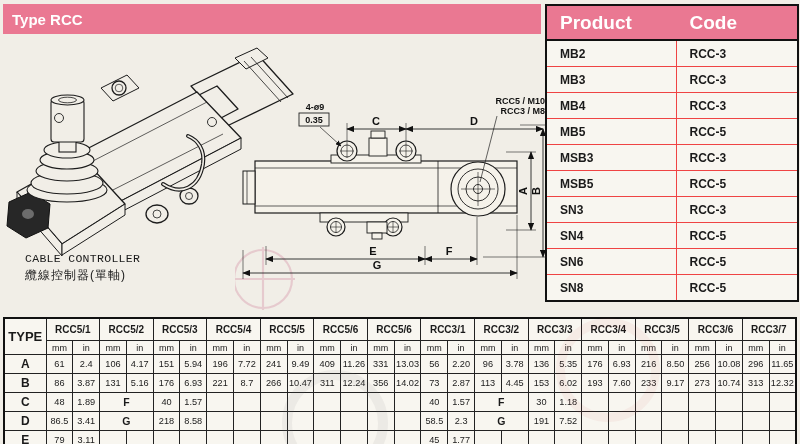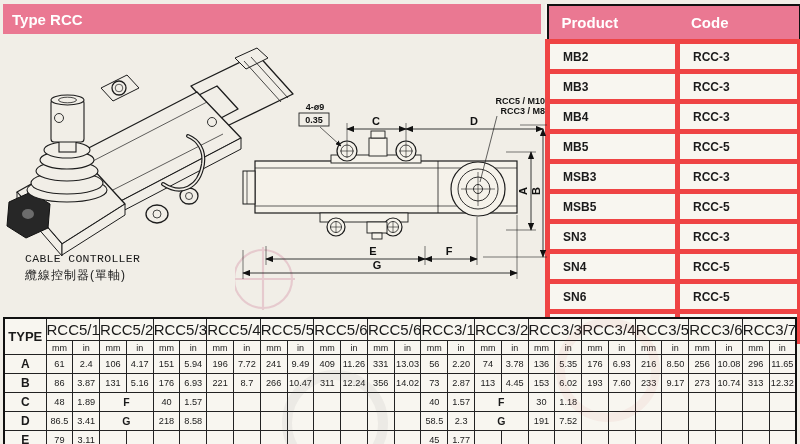--- a/index.html
+++ b/index.html
@@ -6,28 +6,28 @@
   .page{position:relative;width:800px;height:444px;background:#f1eee7;font-family:"Liberation Sans",sans-serif;color:#1a1a1a;overflow:hidden;}
 
   
   .header-bar{position:absolute;left:3px;top:4px;width:538px;height:30px;background:#ea7892;color:#fff;display:flex;align-items:center;}
   .type-label{font-weight:bold;font-size:15px;padding-left:9px;width:125px;flex:none;}
   .header-title{font-weight:bold;font-size:13px;line-height:15px;white-space:nowrap;}
 
   
   table{border-collapse:collapse;table-layout:fixed;}
   .product-table{position:absolute;left:545px;top:4px;width:252px;border:2px solid #111;background:#f8f6f0;}
-  .product-table th{background:#ea7892;color:#fff;font-size:15px;font-weight:bold;text-align:left;height:33px;padding:0 0 0 13px;border:1px solid #ea7892;border-bottom:2px solid #111;}
-  .product-table td{border:5px solid #ef4444;font-size:12px;font-weight:bold;height:25px;padding:0 0 0 13px;}
+  .product-table th{background:#ea7892;color:#fff;font-size:19px;font-weight:bold;text-align:left;height:33px;padding:0 0 0 13px;border:1px solid #ea7892;border-bottom:2px solid #111;}
+  .product-table td{border:1px solid #ef4444;font-size:12px;font-weight:bold;height:25px;padding:0 0 0 13px;}
 
   
   .dim-table{position:absolute;left:3px;top:317px;width:794px;border:2px solid #111;background:#f8f6f0;}
   .dim-table th,.dim-table td{border:1px solid #222;text-align:center;padding:0;overflow:hidden;white-space:nowrap;}
   .dim-table th.type-h{font-size:13px;font-weight:bold;}
-  .dim-table th.grp{font-size:15px;font-weight:normal;height:21px;}
+  .dim-table th.grp{font-size:10px;font-weight:bold;height:21px;}
   .dim-table th.unit{font-size:9px;font-weight:normal;height:13px;}
   .dim-table tbody th{font-size:12px;font-weight:bold;height:18px;}
   .dim-table td{font-size:9.2px;}
   .dim-table td.merged{font-size:10.5px;font-weight:bold;}
 
   
   .iso-view{position:absolute;left:5px;top:46px;width:298px;height:212px;}
   .side-view{position:absolute;left:235px;top:88px;width:312px;height:222px;}
   .caption-en{position:absolute;left:25px;top:252px;font-size:11.5px;letter-spacing:.3px;font-family:Liberation Mono, monospace;}
   .caption-zh{position:absolute;left:25px;top:267px;font-size:12px;letter-spacing:1px;}
@@ -343,21 +343,21 @@
           <td>196</td>
           <td>7.72</td>
           <td>241</td>
           <td>9.49</td>
           <td>409</td>
           <td>11.26</td>
           <td>331</td>
           <td>13.03</td>
           <td>56</td>
           <td>2.20</td>
-          <td>74</td>
+          <td>96</td>
           <td>3.78</td>
           <td>136</td>
           <td>5.35</td>
           <td>176</td>
           <td>6.93</td>
           <td>216</td>
           <td>8.50</td>
           <td>256</td>
           <td>10.08</td>
           <td>296</td>

